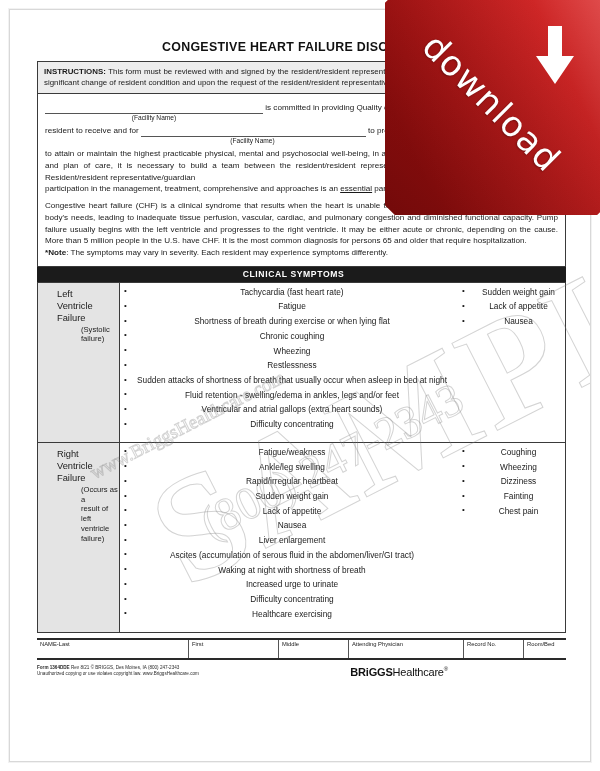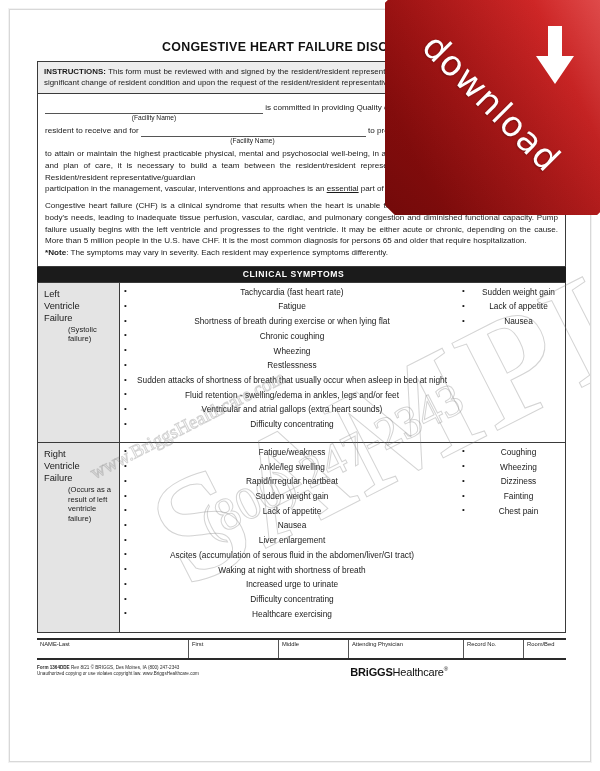--- a/index.html
+++ b/index.html
@@ -104,21 +104,21 @@
     width: 100%;
     border-collapse: collapse;
     border: 1px solid #3a3a3a;
     border-top: none;
     table-layout: fixed;
   }
   .sym-table td { vertical-align: top; border: 1px solid #3a3a3a; }
   .sym-label {
     width: 82px;
     background: #e4e4e4;
-    padding: 5px 0 8px 6px;
+    padding: 5px 0 8px 19px;
     font-size: 9.3px;
     line-height: 1.32;
   }
   .sym-label .sub { font-size: 7.6px; line-height: 1.3; display: block; margin-left: 24px; }
   .sym-body { padding: 5px 0 7px 0; }
   .cols { display: flex; }
   .col-main { flex: 0 0 330px; }
   .col-side { flex: 1 1 auto; padding-left: 8px; }
   ul.sl { list-style: none; text-align: center; }
   ul.sl li {
@@ -277,21 +277,21 @@
         <div class="fill-line">
           <span>resident to receive and for</span>
           <span class="rule rule-b"></span>
           <span>to provide the necessary care and services</span>
         </div>
         <div class="caprow">
           <span class="cap cap-b">(Facility Name)</span>
         </div>
 
         <div class="para tight">to attain or maintain the highest practicable physical, mental and psychosocial well-being, in accordance with the comprehensive assessment and plan of care, it is necessary to build a team between the resident/resident representative/guardian, physicians and facility staff. Resident/resident representative/guardian</div>
-        <div class="para tight"><span>participation in the management, vascular, interventions and approaches is an </span><u>essential</u><span> part of the overall care plan for the resident.</span></div>
+        <div class="para tight"><span>participation in the management, treatment, comprehensive and approaches is an </span><u>essential</u><span> part of the overall care plan for the resident.</span></div>
 
         <div class="para">Congestive heart failure (CHF) is a clinical syndrome that results when the heart is unable to pump enough oxygenated blood to meet the body's needs, leading to inadequate tissue perfusion, vascular, cardiac, and pulmonary congestion and diminished functional capacity. Pump failure usually begins with the left ventricle and progresses to the right ventricle. It may be either acute or chronic, depending on the cause. More than 5 million people in the U.S. have CHF. It is the most common diagnosis for persons 65 and older that require hospitalization.</div>
 
         <div class="note">
           <b>*Note</b><span>: The symptoms may vary in severity. Each resident may experience symptoms differently.</span>
         </div>
       </div>
 
       <div class="band">CLINICAL SYMPTOMS</div>
 

